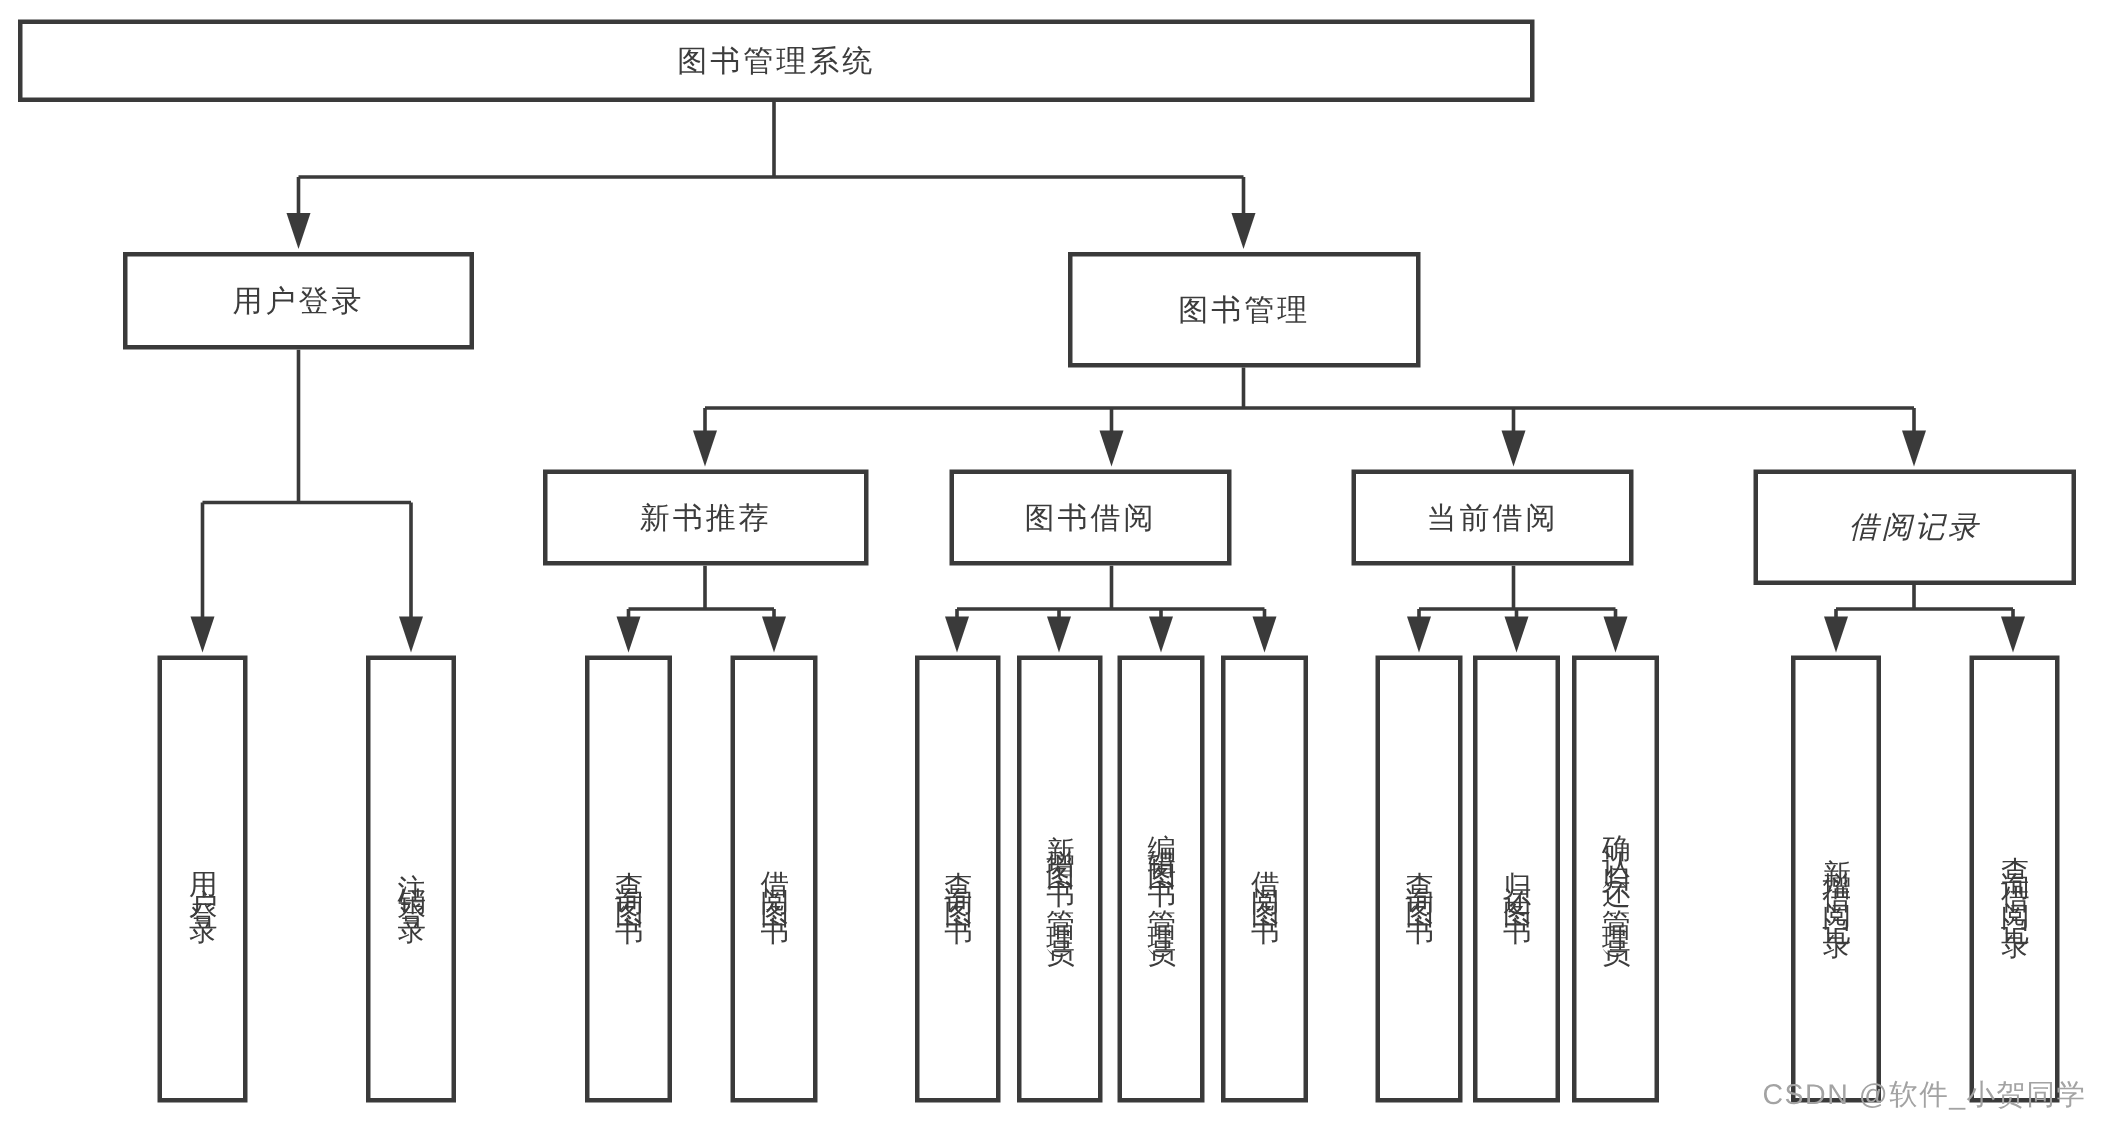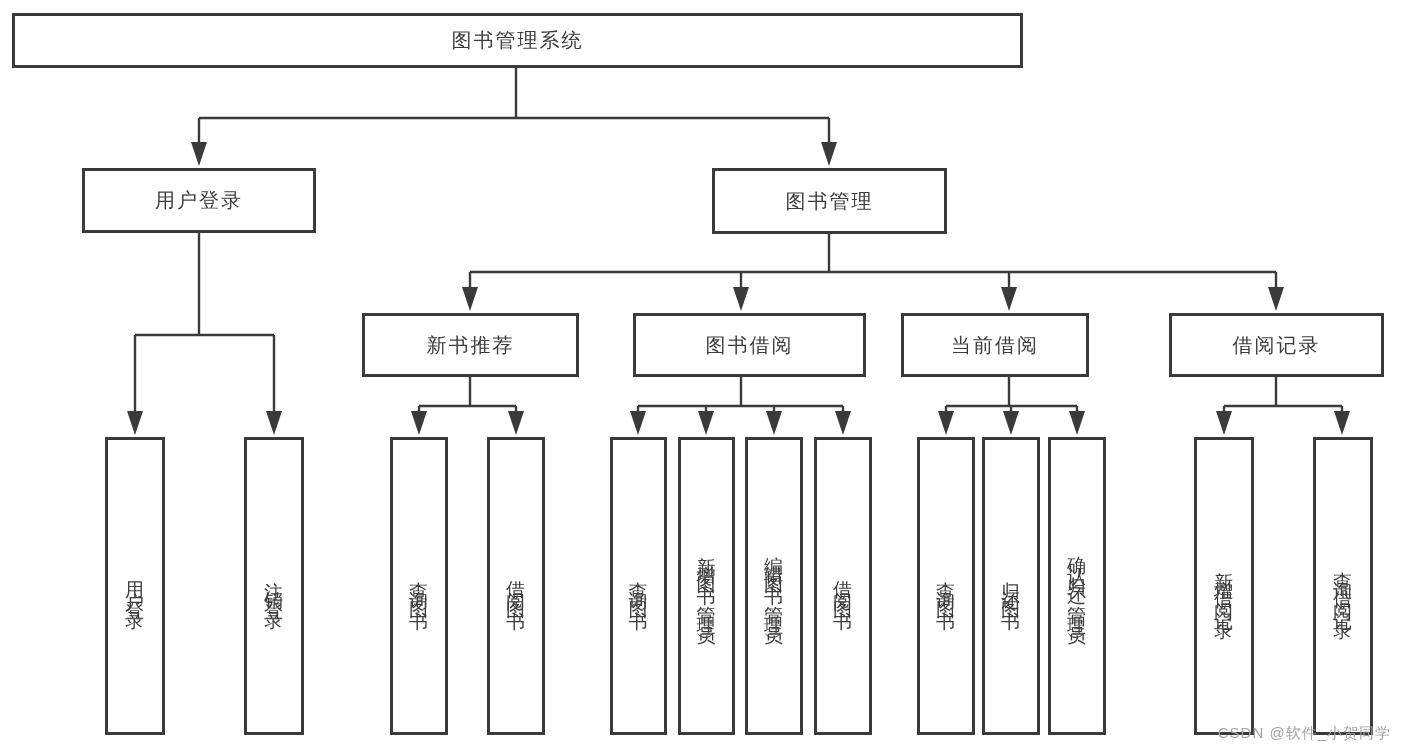--- a/index.html
+++ b/index.html
@@ -37,21 +37,21 @@
     text-orientation:mixed;
     font-size:19px;
     letter-spacing:10px;
     color:var(--text);
     line-height:1;
   }
   .watermark{
     position:absolute;
     right:14px;
     bottom:4px;
-    font-size:15px;
+    font-size:19px;
     color:var(--watermark);
     letter-spacing:1px;
     z-index:5;
     white-space:nowrap;
   }
 </style>
 </head>
 <body>
 
 <div class="canvas">
@@ -96,34 +96,34 @@
     </g>
   </svg>
 
   <div class="box" style="left:12px;top:13px;width:1011px;height:55px;">
     <span class="hlabel">图书管理系统</span>
   </div>
 
   <div class="box" style="left:82px;top:168px;width:234px;height:65px;">
     <span class="hlabel">用户登录</span>
   </div>
-  <div class="box" style="left:712px;top:168px;width:235px;height:66px;">
+  <div class="box" style="left:712px;top:168px;width:235px;height:77px;">
     <span class="hlabel">图书管理</span>
   </div>
 
   <div class="box" style="left:362px;top:313px;width:217px;height:64px;justify-content:center;">
     <span class="hlabel">新书推荐</span>
   </div>
-  <div class="box" style="left:633px;top:313px;width:233px;height:64px;">
+  <div class="box" style="left:633px;top:313px;width:188px;height:64px;">
     <span class="hlabel">图书借阅</span>
   </div>
   <div class="box" style="left:901px;top:313px;width:188px;height:64px;">
     <span class="hlabel">当前借阅</span>
   </div>
-  <div class="box" style="left:1169px;top:313px;width:215px;height:64px;">
+  <div class="box" style="left:1169px;top:313px;width:215px;height:77px;font-style:italic;">
     <span class="hlabel">借阅记录</span>
   </div>
 
   <div class="box" style="left:105px;top:437px;width:60px;height:298px;">
     <span class="vtext">用户登录</span>
   </div>
   <div class="box" style="left:244px;top:437px;width:60px;height:298px;">
     <span class="vtext">注销登录</span>
   </div>
 

